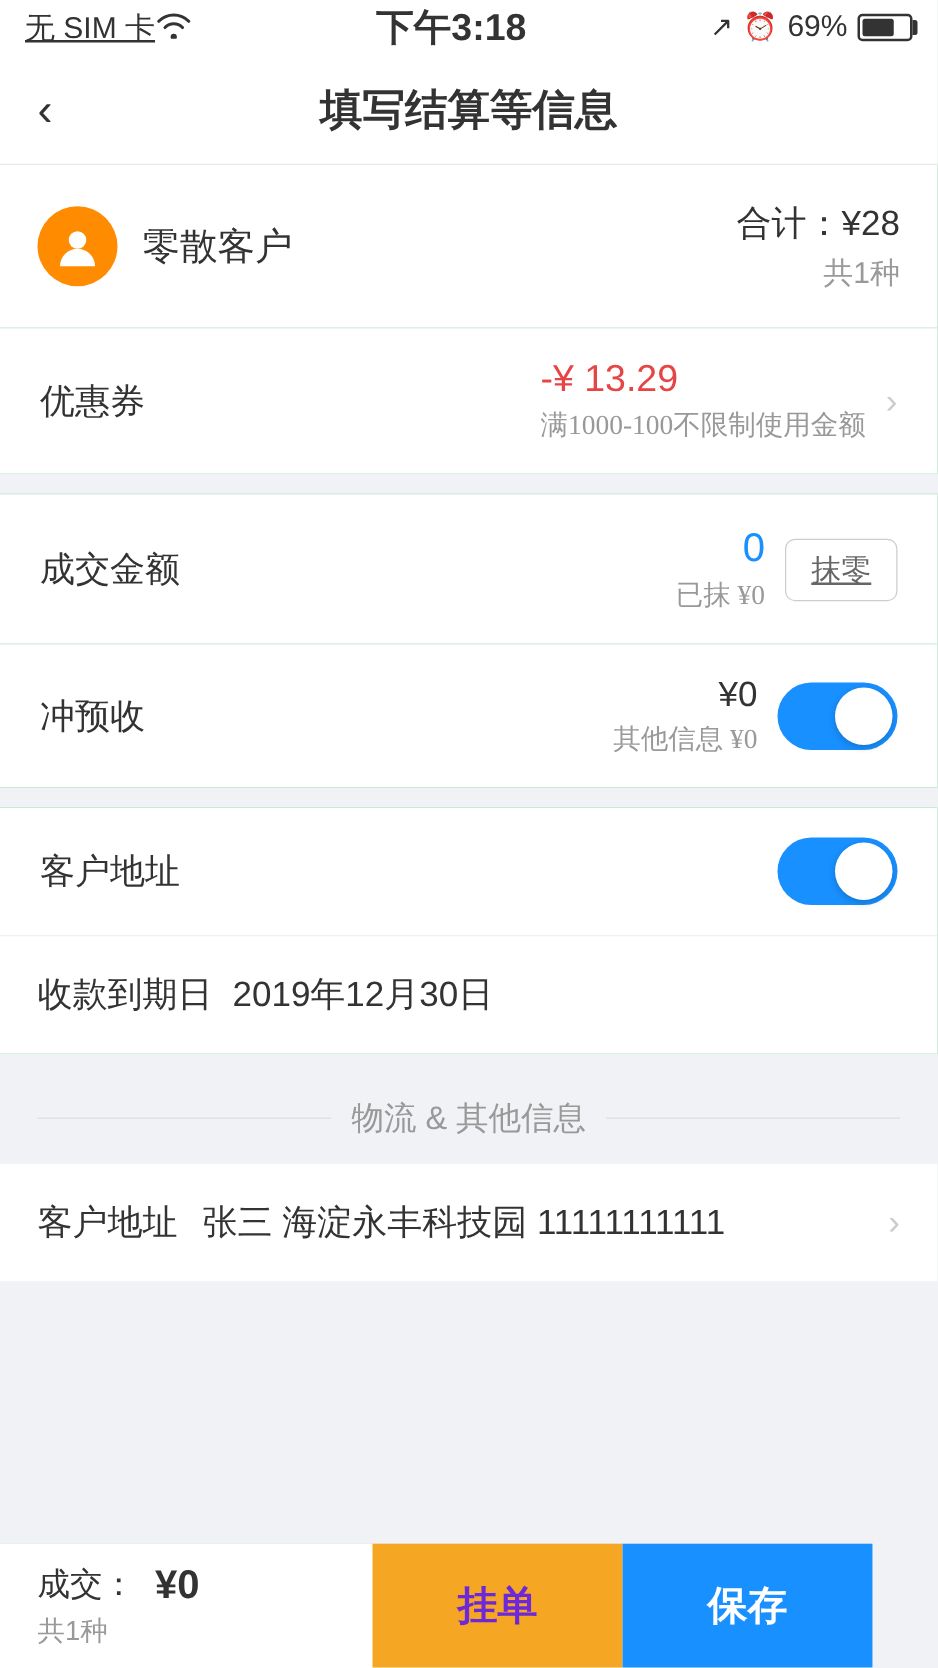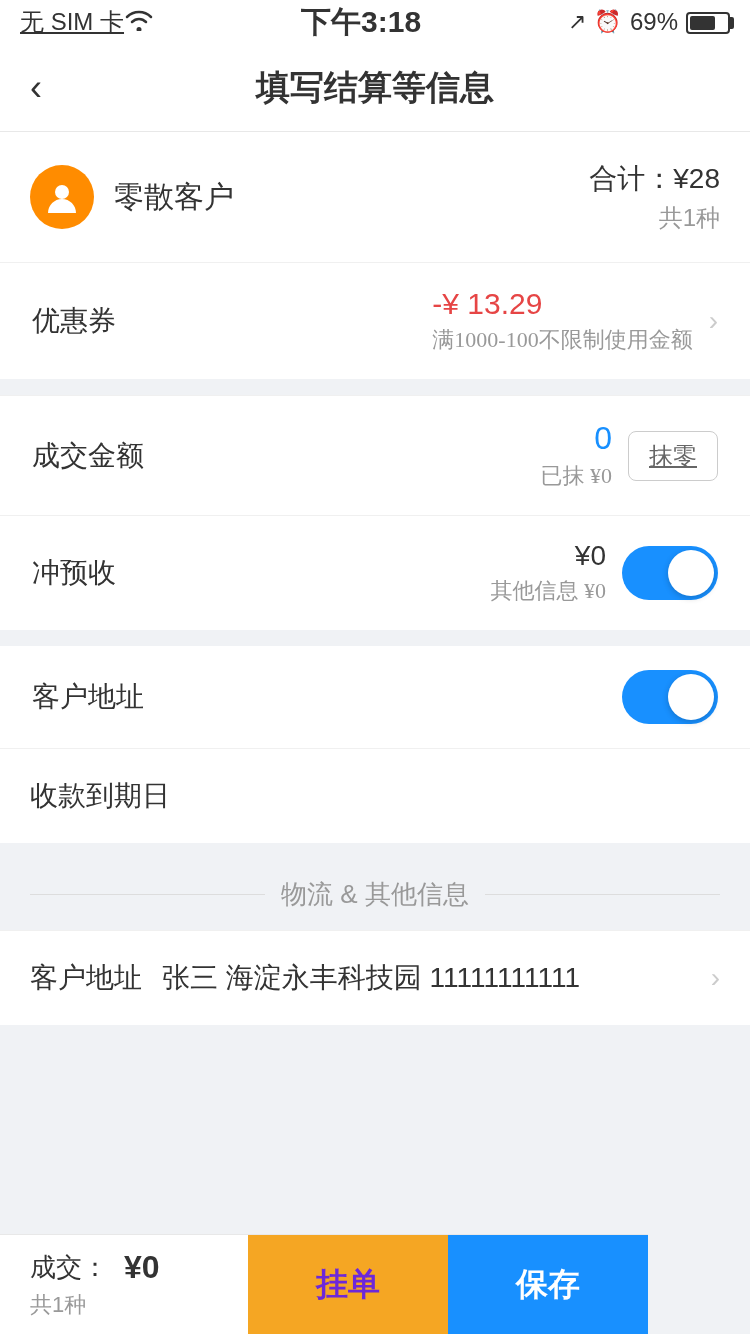--- a/index.html
+++ b/index.html
@@ -265,21 +265,21 @@
       font-size: 28px;
       color: #333;
       flex: 1;
     }
 
     
     .bottom-bar {
       position: fixed;
       bottom: 0;
       left: 0;
-      width: 648px;
+      width: 698px;
       height: 100px;
       display: flex;
       background: #fff;
       border-top: 1px solid #e8e8e8;
     }
     .bottom-info {
       flex: 1;
       display: flex;
       flex-direction: column;
       justify-content: center;
@@ -427,20 +427,21 @@
       <span class="row-label">客户地址</span>
       <div class="row-right">
         <div class="toggle">
           <div class="toggle-knob"></div>
         </div>
       </div>
     </div>
 
     <div class="date-row">
       <span class="date-label">收款到期日</span>
+      <span class="date-value">2019年12月30日</span>
     </div>
   </div>
 
   <div class="section-title-row">
     <span>物流 &amp; 其他信息</span>
   </div>
 
   <div class="card">
     <div class="address-row">
       <span class="address-label">客户地址</span>

